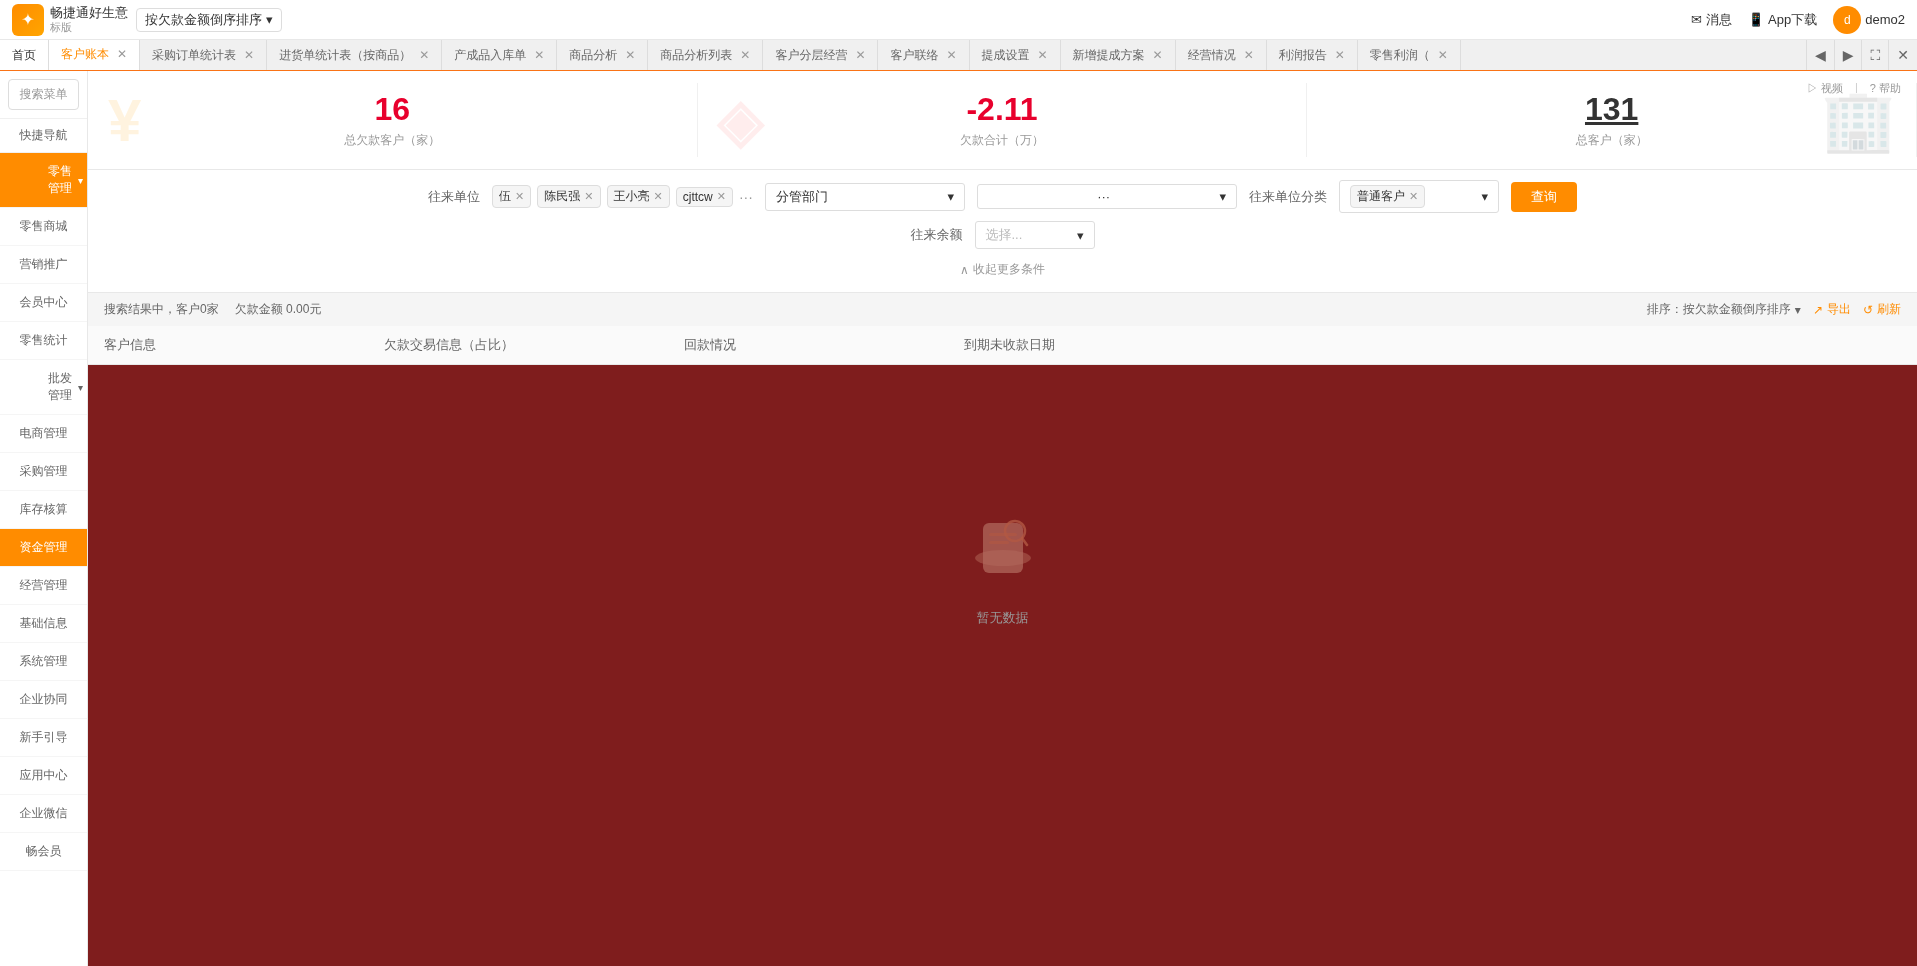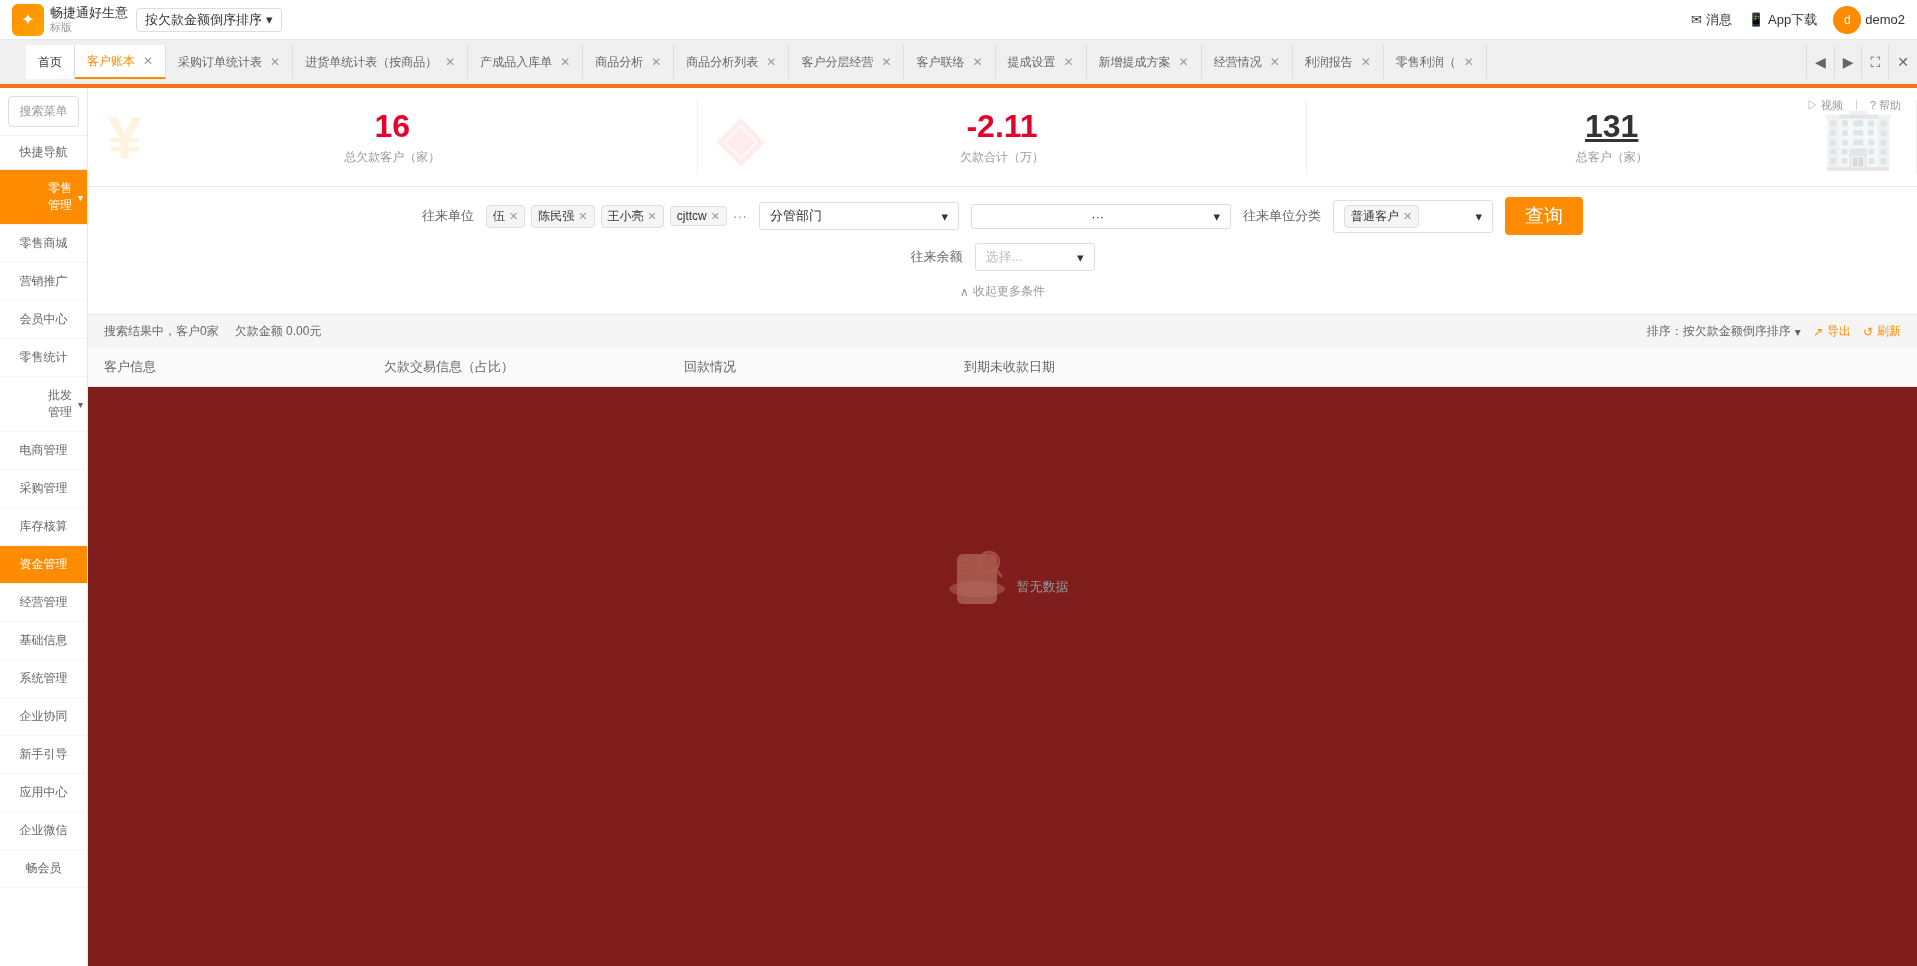--- a/index.html
+++ b/index.html
@@ -23,24 +23,23 @@
     .store-select { display: flex; align-items: center; gap: 4px; font-size: 13px; color: #333; border: 1px solid #ddd; border-radius: 4px; padding: 2px 8px; cursor: pointer; background: #fff; }
     .top-right { display: flex; align-items: center; gap: 16px; font-size: 13px; color: #333; }
     .top-right-item { display: flex; align-items: center; gap: 4px; cursor: pointer; }
     .avatar { width: 28px; height: 28px; border-radius: 50%; background: #ff8c00; display: flex; align-items: center; justify-content: center; color: white; font-size: 12px; }
 
     
     .tab-bar {
       background: #f0f0f0;
       display: flex;
       align-items: center;
-      height: 48px;
-      border-bottom: 4px solid #f97316;
+      height: 31px;
+      border-bottom: 1px solid #f97316;
       overflow: hidden;
-      padding-left: 26px;
     }
     .tab-item {
       display: flex;
       align-items: center;
       padding: 0 12px;
       height: 34px;
       cursor: pointer;
       font-size: 12px;
       color: #666;
       border-right: 1px solid #ddd;
@@ -155,21 +154,21 @@
     .filter-more { color: #999; cursor: pointer; font-size: 14px; }
     .filter-select {
       display: flex; align-items: center; gap: 4px;
       border: 1px solid #ddd; border-radius: 3px; padding: 4px 10px;
       font-size: 13px; color: #333; cursor: pointer; background: #fff;
       min-width: 120px; justify-content: space-between;
     }
     .filter-select-wide { min-width: 200px; }
     .btn-query {
       background: #ff8c00; color: #fff; border: none; border-radius: 4px;
-      padding: 6px 20px; font-size: 19px; cursor: pointer; white-space: nowrap;
+      padding: 6px 20px; font-size: 13px; cursor: pointer; white-space: nowrap;
     }
     .collapse-btn {
       display: flex; align-items: center; gap: 4px;
       font-size: 12px; color: #999; cursor: pointer; justify-content: center;
       padding: 4px 0;
     }
 
     
     .result-bar {
       background: #f5f5f5;
@@ -192,21 +191,21 @@
       grid-template-columns: 280px 300px 280px 280px;
       background: #fafafa;
       border-bottom: 1px solid #e8e8e8;
       padding: 10px 16px;
       font-size: 13px;
       color: #666;
       font-weight: 500;
     }
     .table-body {
       display: flex;
-      flex-direction: row;
+      flex-direction: column;
       align-items: center;
       justify-content: center;
       min-height: 400px;
       color: #999;
       font-size: 13px;
     }
     .empty-icon {
       font-size: 60px;
       margin-bottom: 12px;
       opacity: 0.4;

